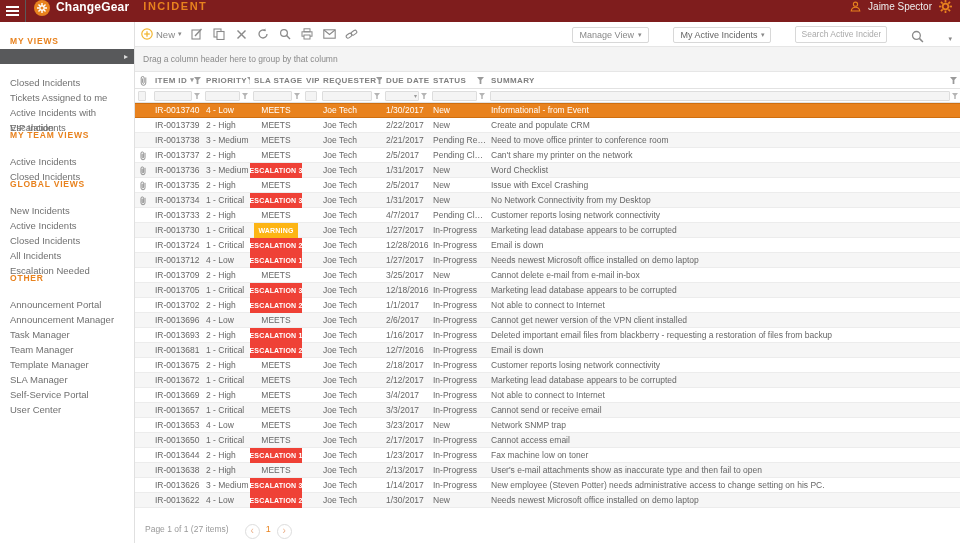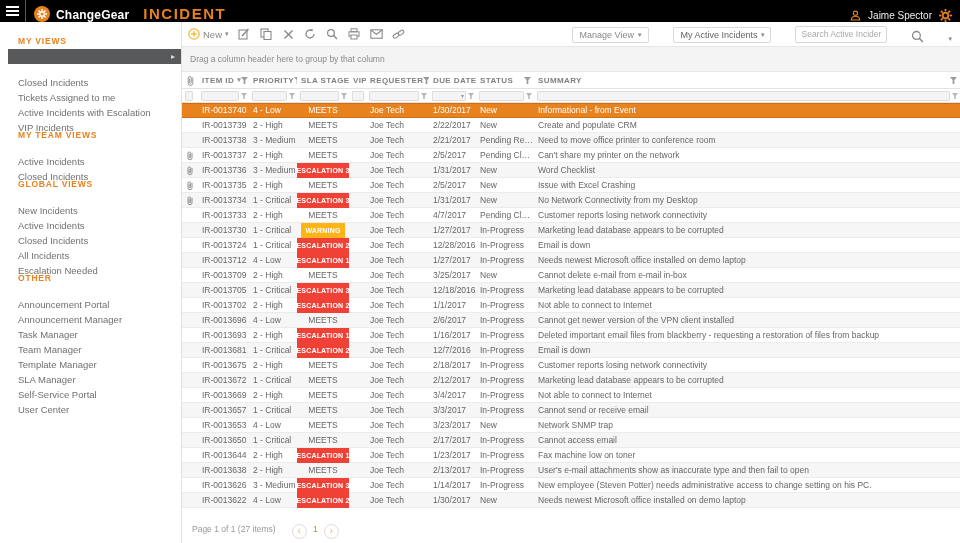--- a/index.html
+++ b/index.html
@@ -1,31 +1,31 @@
 <!DOCTYPE html>
 <html><head>
 <meta charset="utf-8">
 <style>
   * { margin:0; padding:0; box-sizing:border-box; }
   html,body { width:960px; height:543px; overflow:hidden; background:#fff;
     font-family:"Liberation Sans", sans-serif; }
   
-  .topbar { height:22px; background:#000000; display:flex; align-items:flex-end; color:#fff; }
+  .topbar { height:22px; background:#7f1d1d; display:flex; align-items:flex-start; color:#fff; }
   .hamburger { width:26px; height:22px; display:flex; flex-direction:column; justify-content:center;
     gap:2px; align-items:center; cursor:pointer; border-right:1px solid #5a5a5a; }
   .hamburger span { display:block; width:13px; height:2px; background:#fff; }
   .logo-circle { width:16px; height:16px; border-radius:50%; background:#e8821e; margin:0 6px 0 8px;
     display:flex; align-items:center; justify-content:center; }
   .brand { font-size:12px; font-weight:bold; letter-spacing:0.2px; }
-  .module { font-size:15px; font-weight:bold; color:#e8821e; letter-spacing:1.5px; margin-left:14px; }
+  .module { font-size:11px; font-weight:bold; color:#e8821e; letter-spacing:1.5px; margin-left:14px; }
   .topbar-right { margin-left:auto; display:flex; align-items:center; gap:7px; padding-right:8px; }
   .username { font-size:10px; color:#eee; }
   
   .shell { display:flex; height:521px; }
-  .sidebar { width:174px; border-right:1px solid #e0e0e0; padding-top:8px; flex-shrink:0; background:#fff;margin-left:8px; }
+  .sidebar { width:135px; border-right:1px solid #e0e0e0; padding-top:8px; flex-shrink:0; background:#fff; }
   .side-section-title { color:#e8821e; font-size:8.5px; font-weight:bold; letter-spacing:0.8px;
     padding:6px 0 3px 10px; }
   .side-item { font-size:9.5px; color:#707070; padding:11px 0 0 10px; height:15px; line-height:15px;
     cursor:pointer; position:relative; }
   .side-item.selected { background:#58595b; color:#fff; }
   .side-item.selected .side-arrow { position:absolute; right:6px; top:0; font-size:8px; color:#ddd; }
   .main { flex:1; display:flex; flex-direction:column; background:#fff; min-width:0; }
   
   .toolbar { height:24px; display:flex; align-items:center; padding:0 8px 0 6px; gap:8px; }
   .tb-left { display:flex; align-items:center; gap:9px; }

